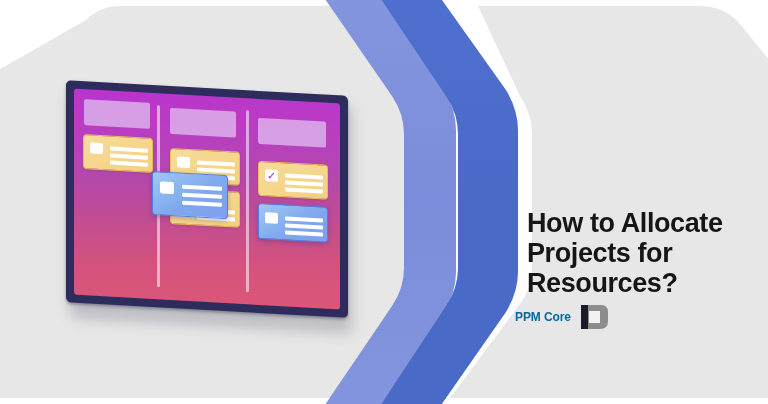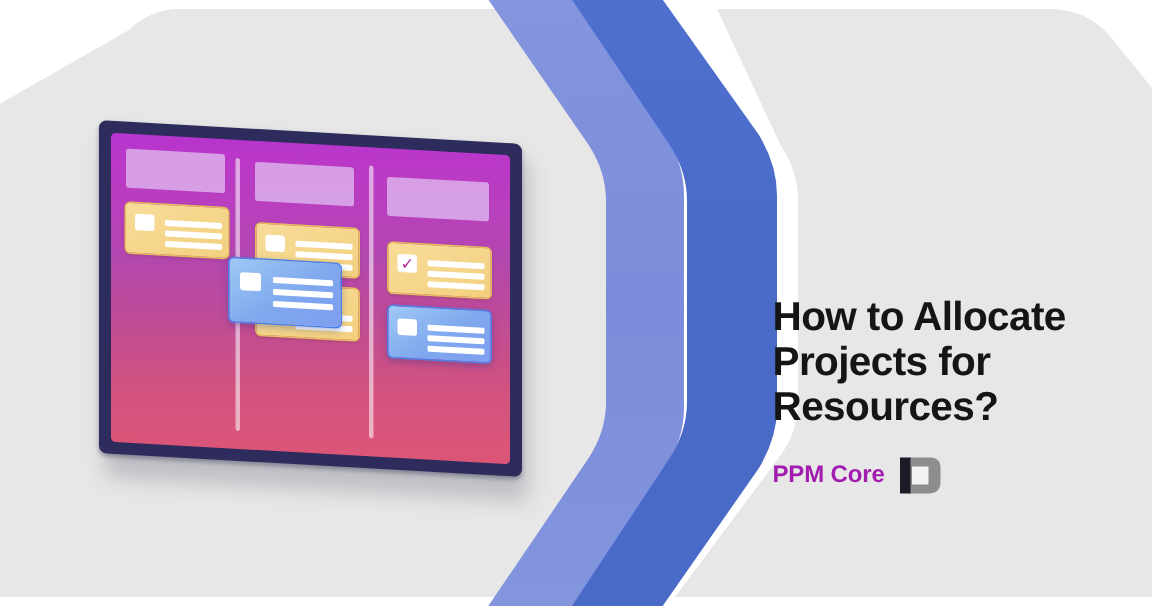--- a/index.html
+++ b/index.html
@@ -137,41 +137,41 @@
   }
 
   
   .content {
     position: absolute;
     left: 515px;
     top: 196px;
     width: 235px;
   }
   .headline {
-    margin: 0;
+    margin: 12px;
     font-family: "Liberation Sans", sans-serif;
     font-size: 27px;
     line-height: 30px;
     font-weight: bold;
     color: #151515;
     letter-spacing: -0.4px;
   }
   .brand {
     position: absolute;
     left: 515px;
     top: 303px;
     display: flex;
     align-items: center;
     gap: 8px;
   }
   .brand-name {
     font-family: "Liberation Sans", sans-serif;
-    font-size: 16px;
+    font-size: 12px;
     font-weight: bold;
-    color: #a21caf;
+    color: #0369a1;
     letter-spacing: -0.1px;
   }
   .brand-logo {
     display: block;
   }
 </style>
 </head>
 <body>
 
 <div class="canvas">

